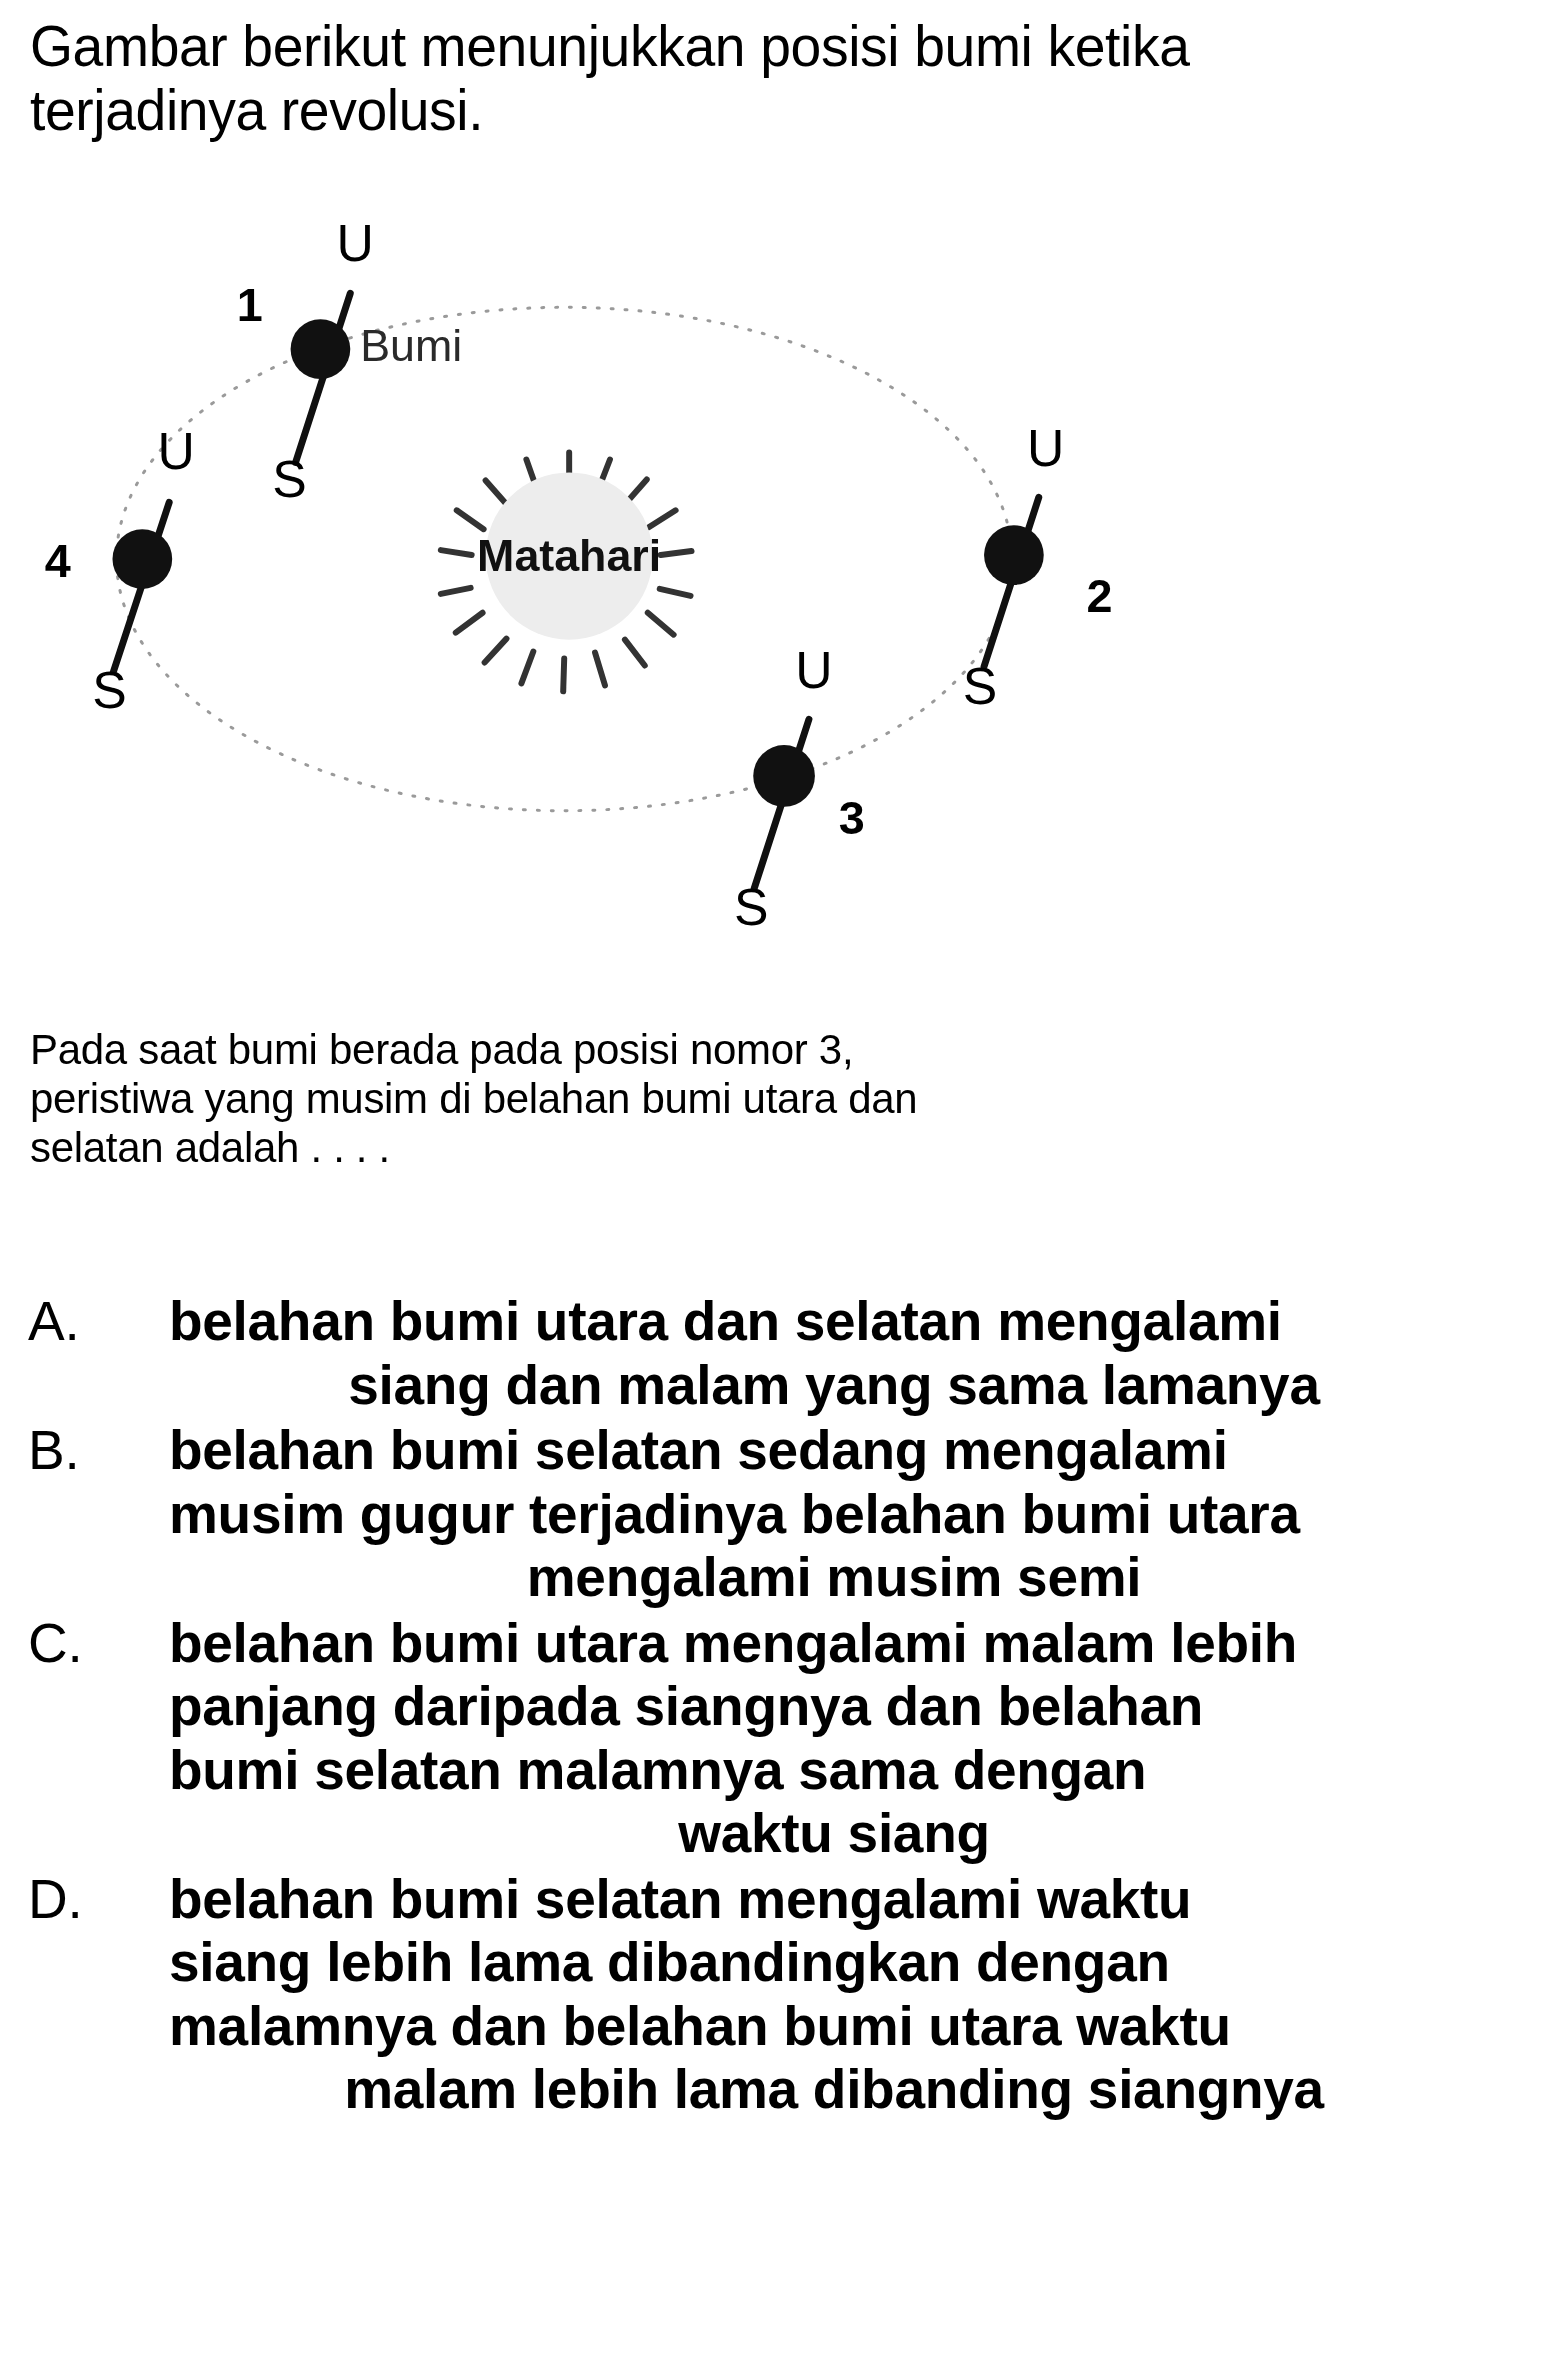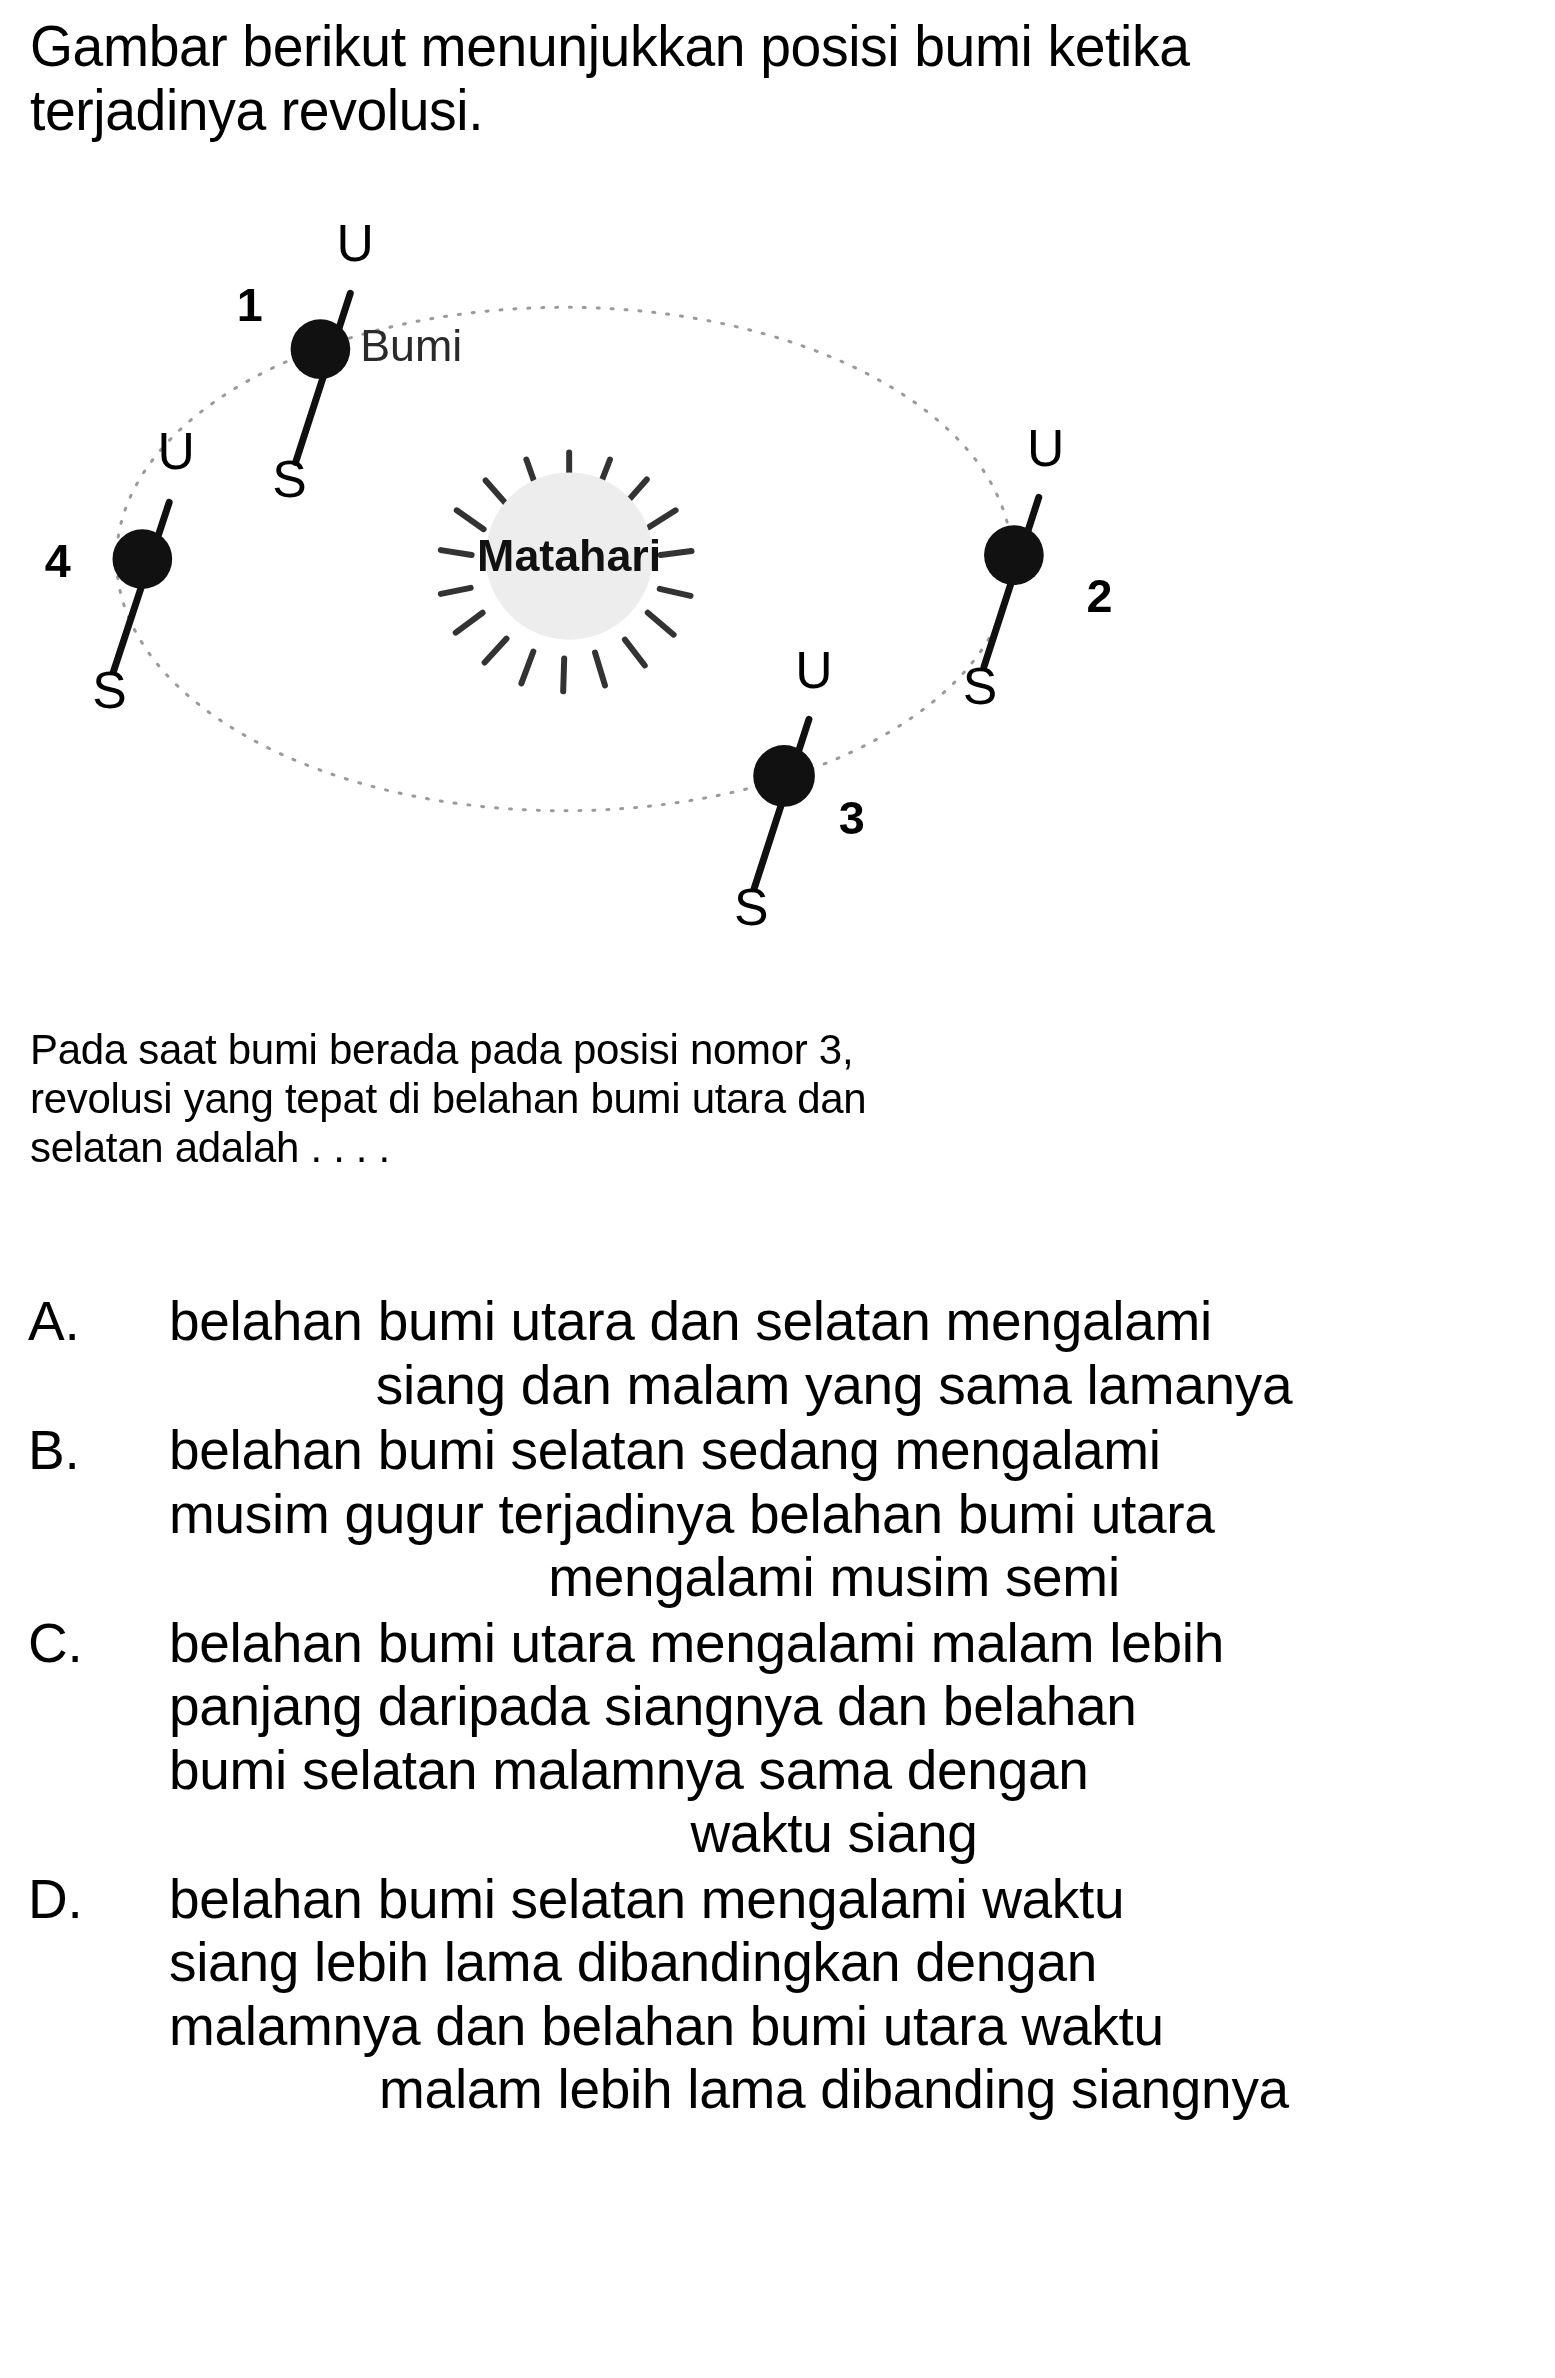--- a/index.html
+++ b/index.html
@@ -61,20 +61,21 @@
     margin-bottom: 2px;
   }
   .opt-letter {
     flex: 0 0 141px;
     font-size: 55px;
   }
   .opt-text {
     flex: 1 1 auto;
     text-align: justify;
     text-justify: inter-word;
+    font-weight: bold;
   }
   .opt-text > span { display: block; }
   .opt-text > span.last { text-align: center; }
 </style>
 </head>
 <body>
 
 <div class="page">
 
   <div class="intro">
@@ -145,21 +146,21 @@
         <text x="177" y="297" text-anchor="middle" font-family="Liberation Sans, sans-serif" font-size="52" font-weight="400" fill="#000000">U</text>
         <text x="110" y="537" text-anchor="middle" font-family="Liberation Sans, sans-serif" font-size="52" font-weight="400" fill="#000000">S</text>
         <text x="58" y="405" text-anchor="middle" font-family="Liberation Sans, sans-serif" font-size="47" font-weight="700" fill="#000000">4</text>
       </g>
 
     </svg>
   </div>
 
   <div class="question">
     <div>Pada saat bumi berada pada posisi nomor 3,</div>
-    <div>revolusi yang tepat di belahan bumi utara dan</div>
+    <div>peristiwa yang musim di belahan bumi utara dan</div>
     <div class="lastline">selatan adalah . . . .</div>
   </div>
 
   <div class="options">
 
     <div class="opt">
       <div class="opt-letter">A.</div>
       <div class="opt-text">
         <span>belahan bumi utara dan selatan mengalami</span>
         <span class="last">siang dan malam yang sama lamanya</span>

